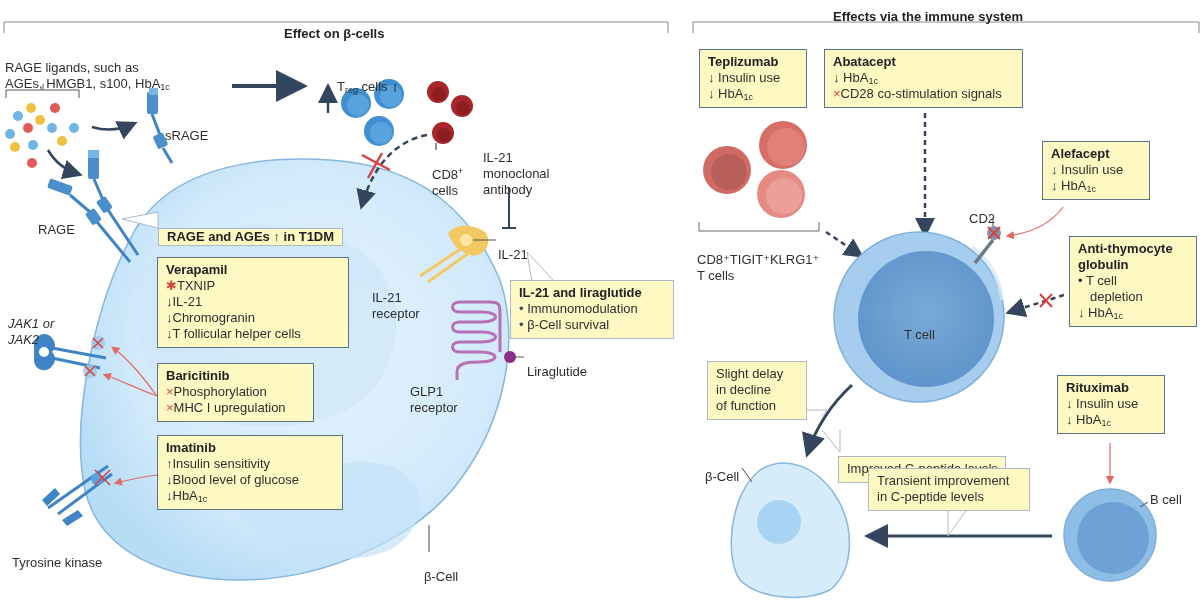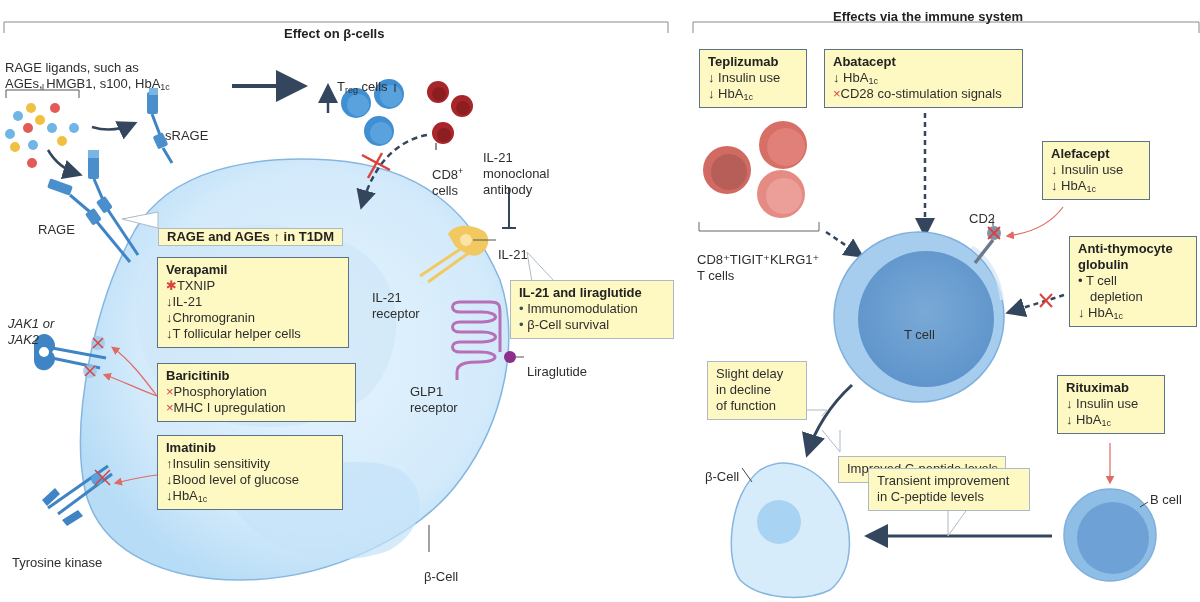--- a/index.html
+++ b/index.html
@@ -266,21 +266,21 @@
 </div>
 
 <div class="box" style="left:157px;top:257px;width:192px;">
   <span class="line title">Verapamil</span>
   <span class="line"><span class="red">✱</span><span>TXNIP</span></span>
   <span class="line"><span>↓</span><span>IL-21</span></span>
   <span class="line"><span>↓</span><span>Chromogranin</span></span>
   <span class="line"><span>↓</span><span>T follicular helper cells</span></span>
 </div>
 
-<div class="box" style="left:157px;top:363px;width:199px;">
+<div class="box" style="left:157px;top:363px;width:157px;">
   <span class="line title">Baricitinib</span>
   <span class="line"><span class="red">×</span><span>Phosphorylation</span></span>
   <span class="line"><span class="red">×</span><span>MHC I upregulation</span></span>
 </div>
 
 <div class="box" style="left:157px;top:435px;width:186px;">
   <span class="line title">Imatinib</span>
   <span class="line"><span>↑</span><span>Insulin sensitivity</span></span>
   <span class="line"><span>↓</span><span>Blood level of glucose</span></span>
   <span class="line"><span>↓</span><span>HbA</span><sub>1c</sub></span>

